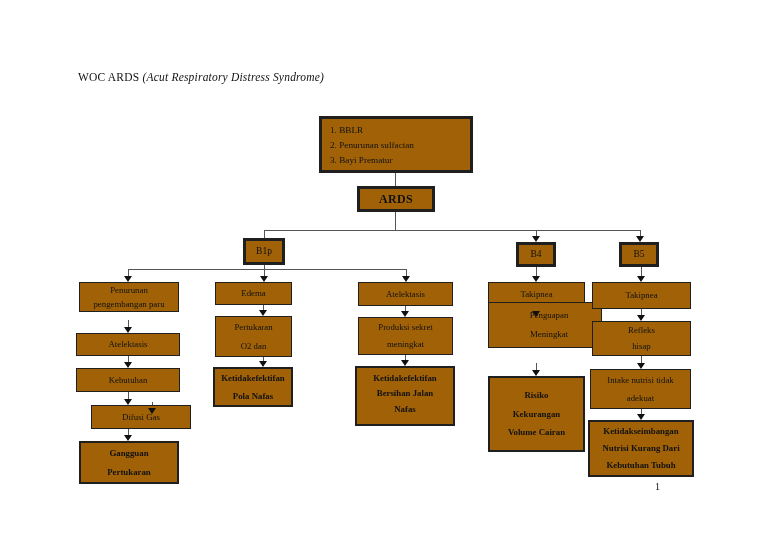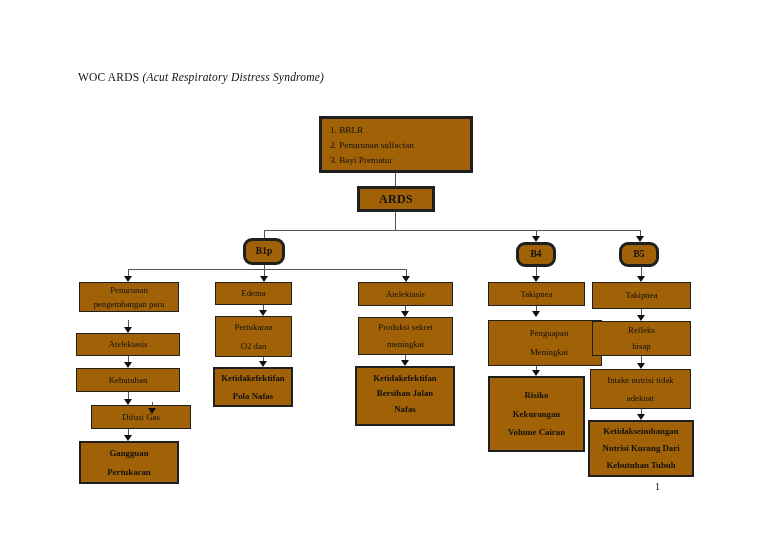--- a/index.html
+++ b/index.html
@@ -14,21 +14,21 @@
     display:flex;align-items:center;justify-content:center;text-align:center;
     white-space:pre-line;font-size:8.8px;line-height:1.9;color:#111;z-index:2;
   }
   .thick{border-width:3px;font-weight:bold;}
   .em{border-width:2px;font-weight:bold;}
   .top-align{align-items:flex-start;padding-top:3px;}
   .causes{
     display:block;text-align:left;padding:4px 4px 0 8px;line-height:1.62;
     font-size:9.2px;white-space:normal;
   }
-  .branch-label{font-size:9.5px;font-weight:bold;border-radius:9px;}
+  .branch-label{font-size:9.5px;font-weight:normal;}
   #root-node{font-size:12px;letter-spacing:.3px;}
   .cline{position:absolute;background:#555;z-index:1;}
   .ahead{
     position:absolute;width:0;height:0;z-index:3;
     border-left:4px solid transparent;border-right:4px solid transparent;border-top:6px solid #111;
   }
   #page-num{position:absolute;left:655px;top:481px;font-size:10px;}
 </style>
 </head>
 <body>
@@ -64,21 +64,21 @@
 Pola Nafas</div>
 
   <div class="node" style="left:358px;top:282px;width:95px;height:24px;">Atelektasis</div>
   <div class="node" style="left:358px;top:317px;width:95px;height:38px;line-height:1.9;">Produksi sekret
 meningkat</div>
   <div class="node em top-align" style="left:355px;top:366px;width:100px;height:60px;line-height:1.75;justify-content:center;">Ketidakefektifan
 Bersihan Jalan
 Nafas</div>
 
   <div class="node" style="left:488px;top:282px;width:97px;height:24px;">Takipnea</div>
-  <div class="node" style="left:488px;top:320px;width:114px;height:46px;line-height:2.2;padding-left:8px;">Penguapan
+  <div class="node" style="left:488px;top:302px;width:114px;height:46px;line-height:2.2;padding-left:8px;">Penguapan
 Meningkat</div>
   <div class="node em" style="left:488px;top:376px;width:97px;height:76px;line-height:2.15;">Risiko
 Kekurangan
 Volume Cairan</div>
 
   <div class="node" style="left:592px;top:282px;width:99px;height:27px;">Takipnea</div>
   <div class="node" style="left:592px;top:321px;width:99px;height:35px;line-height:1.8;">Refleks
 hisap</div>
   <div class="node" style="left:590px;top:369px;width:101px;height:40px;line-height:2.1;">Intake nutrisi tidak
 adekuat</div>

